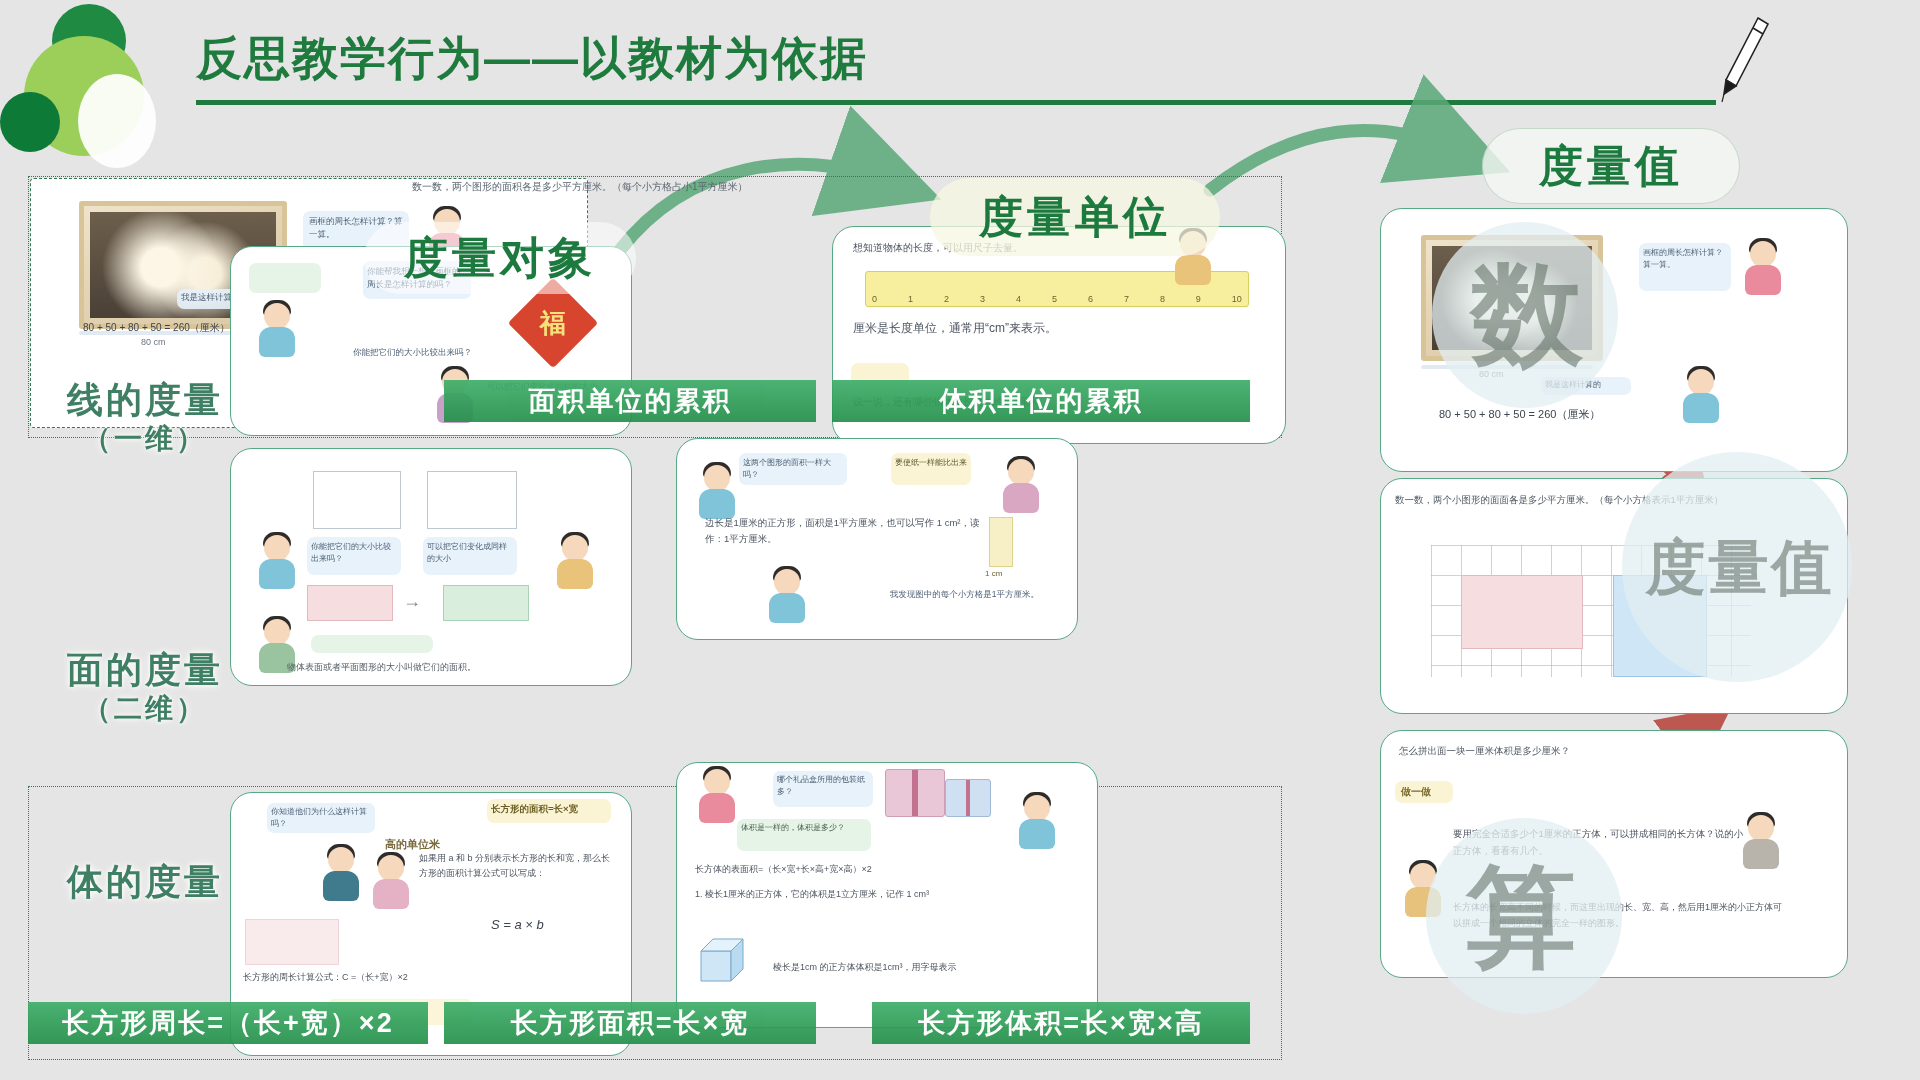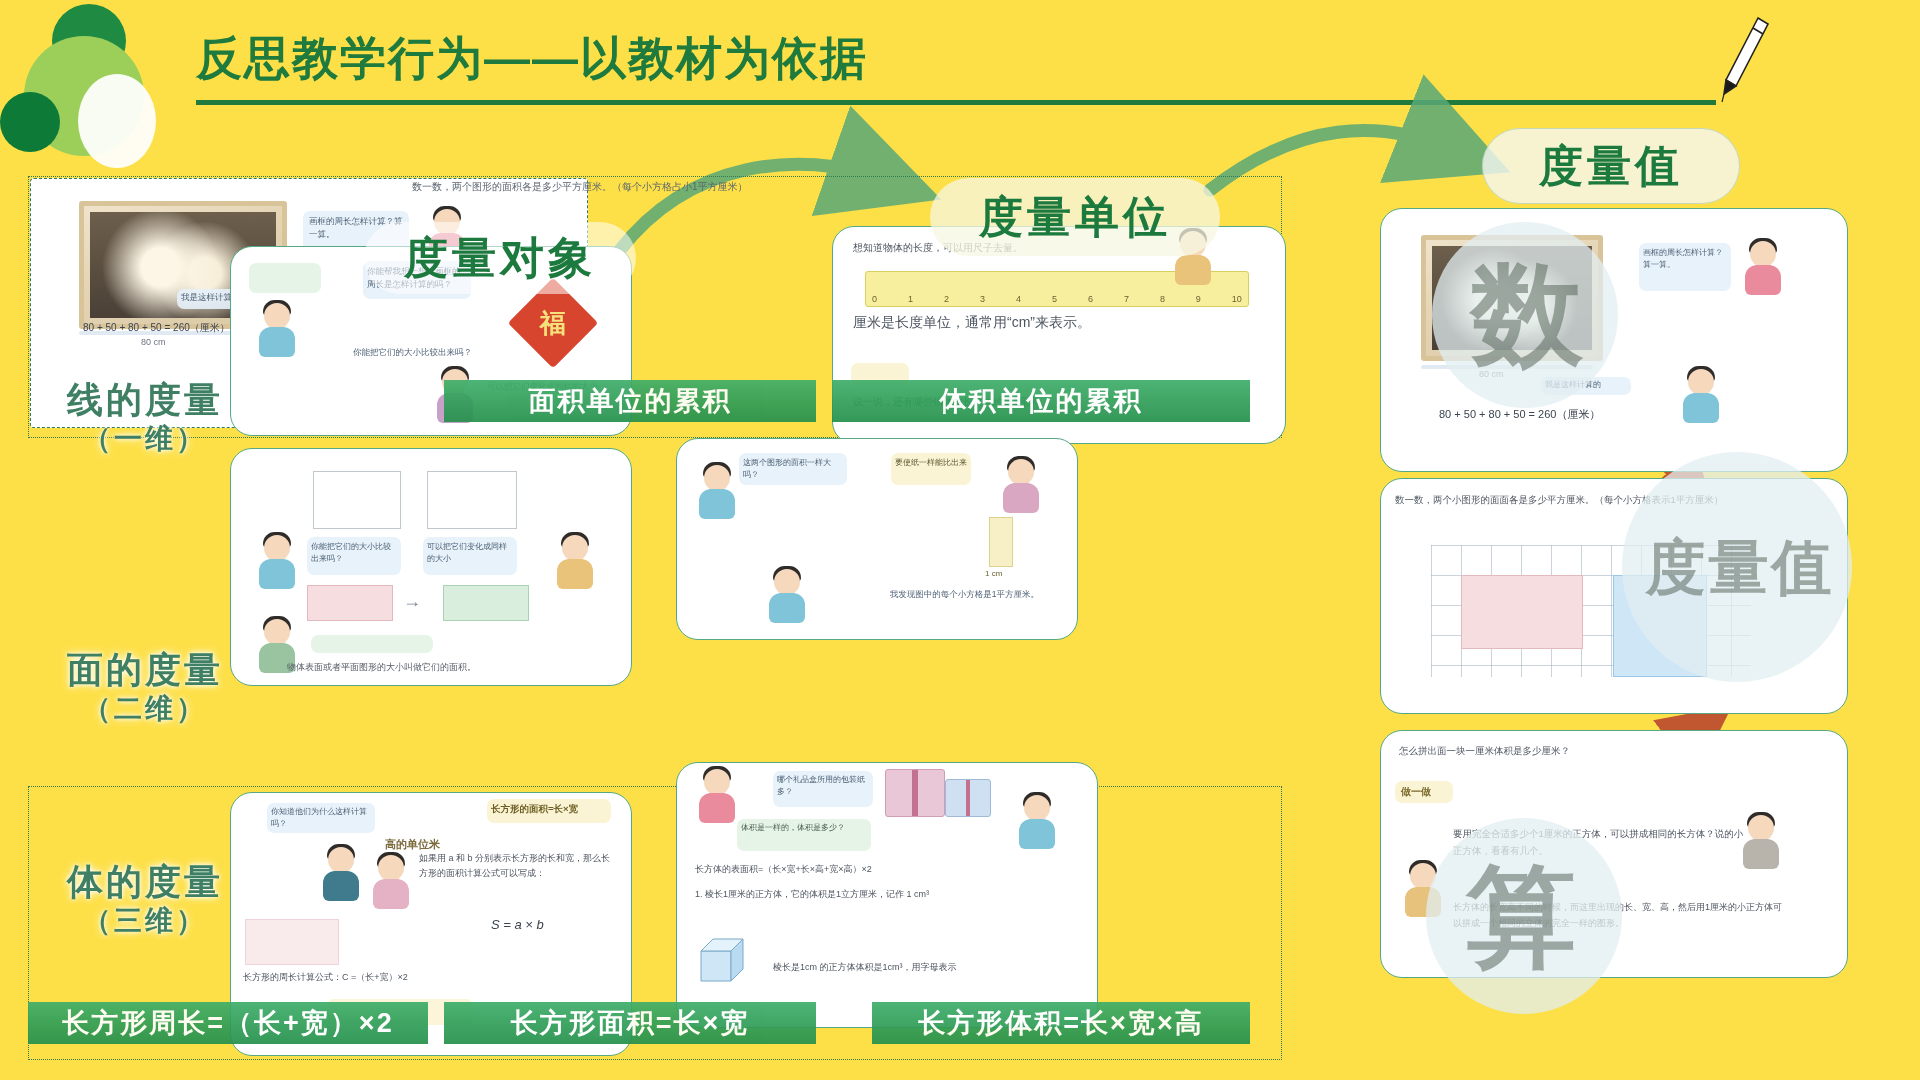--- a/index.html
+++ b/index.html
@@ -2,21 +2,21 @@
 <html lang="zh"><head>
 <meta charset="utf-8">
 <style>
   html,body{margin:0;padding:0;}
   body{
     width:1920px;height:1080px;overflow:hidden;
     background:#ffffff;
     font-family:"Liberation Sans","DejaVu Sans",sans-serif;
     position:relative;
   }
-  .slide{position:absolute;inset:0;background:#fde047;overflow:hidden;}
+  .slide{position:absolute;inset:0;background:#e5e5e5;overflow:hidden;}
 
   
   .deco{position:absolute;left:0;top:0;width:220px;height:220px;}
   .circ{position:absolute;border-radius:50%;}
   .c-dark1{left:52px;top:4px;width:74px;height:74px;background:#1f8a41;}
   .c-light{left:24px;top:36px;width:120px;height:120px;background:#9ccf5a;}
   .c-white{left:78px;top:74px;width:78px;height:94px;background:#ffffff;opacity:.93;border-radius:50%;}
   .c-dark2{left:0px;top:92px;width:60px;height:60px;background:#0e7a37;}
   .c-pale{left:-40px;top:-30px;width:200px;height:200px;background:#f2f7ec;z-index:-1;}
 
@@ -221,21 +221,21 @@
           <span>8</span>
         <span>9</span>
           <span>10</span>
       </div>
     </div>
     <div class="kid" style="left:336px;top:4px;width:48px;height:58px;">
       <div class="hair"></div>
         <div class="head"></div>
       <div class="body" style="background:#e9c37a;"></div>
     </div>
-    <div style="position:absolute;left:20px;top:84px;width:420px;font-size:14px;line-height:1.6;color:#4d5560;">厘米是长度单位，通常用“cm”来表示。</div>
+    <div style="position:absolute;left:20px;top:92px;width:420px;font-size:12px;line-height:1.6;color:#4d5560;">厘米是长度单位，通常用“cm”来表示。</div>
     <div class="bubble y" style="left:18px;top:136px;width:58px;height:22px;"></div>
     <div style="position:absolute;left:20px;top:168px;width:420px;font-size:10px;color:#4d5560;">说一说，还有哪些物体的长度大约是1厘米。</div>
   </div>
 
   <div class="banner" id="ban-a2">面积单位的累积</div>
   <div class="banner" id="ban-a3">体积单位的累积</div>
 
   <div class="card" style="left:230px;top:448px;width:400px;height:236px;">
     <div class="rect-white" style="left:82px;top:22px;width:86px;height:56px;"></div>
     <div class="rect-white" style="left:196px;top:22px;width:88px;height:56px;"></div>
@@ -273,20 +273,21 @@
     <div class="kid" style="left:16px;top:26px;width:48px;height:58px;">
       <div class="hair"></div>
         <div class="head"></div>
       <div class="body" style="background:#7fc4d8;"></div>
     </div>
     <div class="kid" style="left:320px;top:20px;width:48px;height:58px;">
       <div class="hair"></div>
         <div class="head"></div>
       <div class="body" style="background:#d9a7c2;"></div>
     </div>
+    <div style="position:absolute;left:28px;top:76px;width:280px;font-size:9.5px;line-height:1.7;color:#4d5560;">边长是1厘米的正方形，面积是1平方厘米，也可以写作 1 cm²，读作：1平方厘米。</div>
     <div class="rect-white" style="left:312px;top:78px;width:22px;height:48px;background:#f7f0c6;border-color:#ddd38d;"></div>
     <div style="position:absolute;left:308px;top:130px;font-size:8px;color:#6b6430;">1 cm</div>
     <div class="kid" style="left:86px;top:130px;width:48px;height:58px;">
       <div class="hair"></div>
         <div class="head"></div>
       <div class="body" style="background:#7fc4d8;"></div>
     </div>
     <div style="position:absolute;left:142px;top:150px;width:220px;font-size:8.5px;color:#4d6075;text-align:right;">我发现图中的每个小方格是1平方厘米。</div>
   </div>
 
@@ -408,16 +409,15 @@
   <div class="dim-label" id="dim-1">
     <div>线的度量</div>
     <div class="sub">（一维）</div>
   </div>
   <div class="dim-label" id="dim-2">
     <div>面的度量</div>
     <div class="sub">（二维）</div>
   </div>
   <div class="dim-label" id="dim-3">
     <div>体的度量</div>
-    <div class="sub">（三维）</div>
   </div>
 
 </div>
 
 </body></html>

